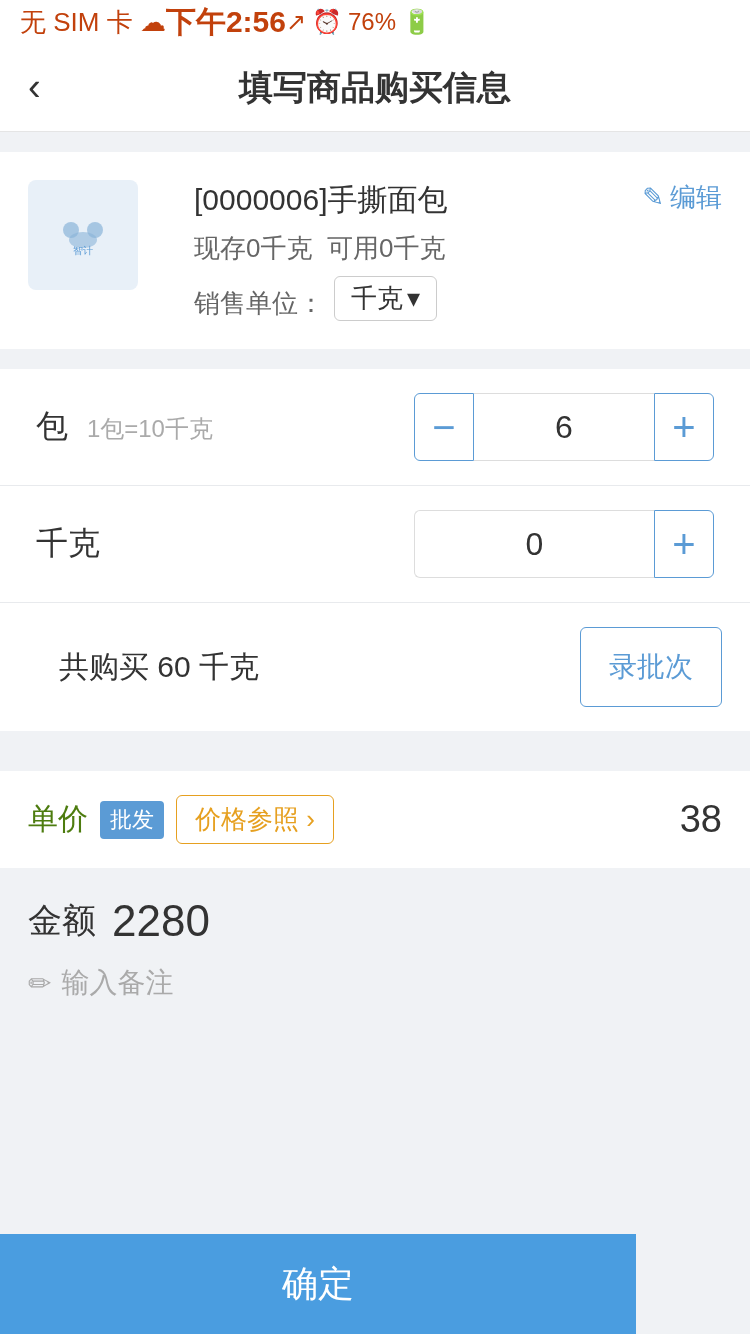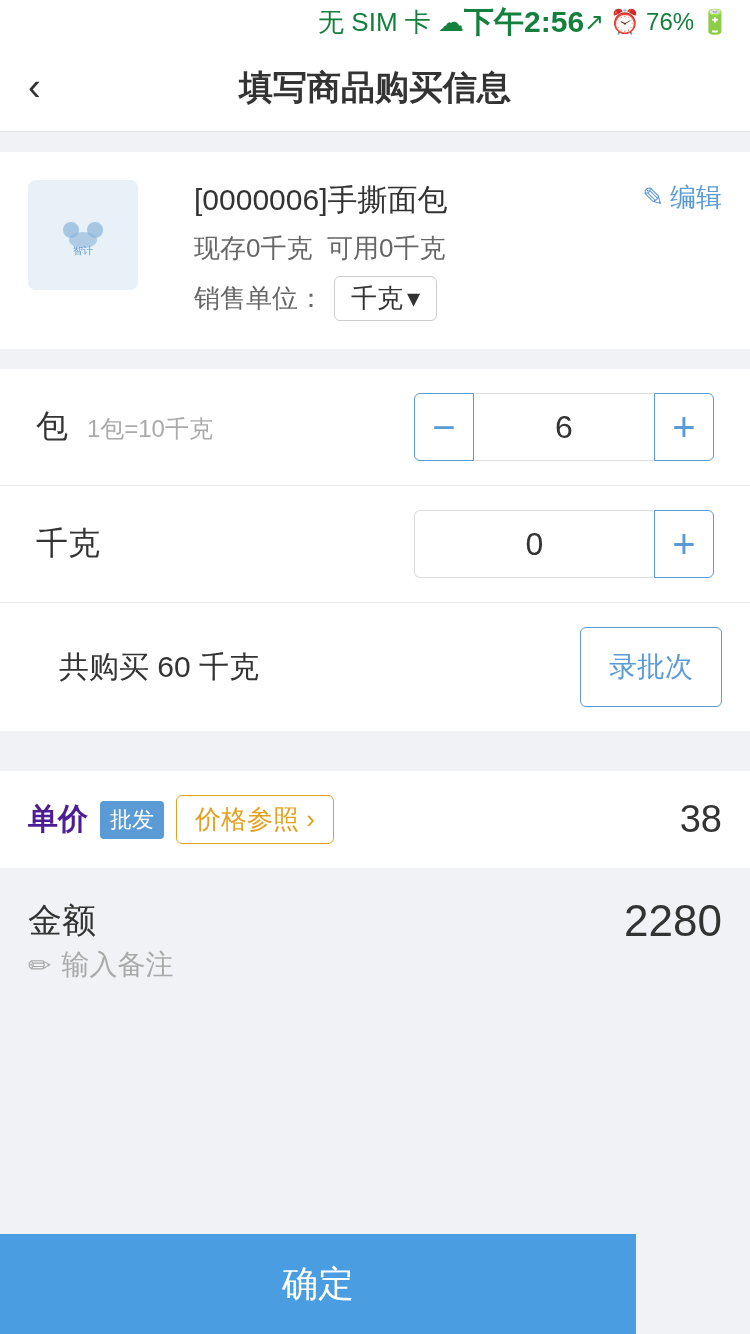--- a/index.html
+++ b/index.html
@@ -13,24 +13,24 @@
       color: #333;
     }
 
     
     .status-bar {
       width: 750px;
       height: 44px;
       background: #fff;
       display: flex;
       align-items: center;
-      justify-content: flex-end;
+      justify-content: flex-start;
       padding: 8px 20px;
       font-size: 26px;
-      color: #15803d;
+      color: #c2410c;
     }
     .status-left { display: flex; align-items: center; gap: 8px; }
     .status-center { font-size: 30px; font-weight: 700; }
     .status-right { display: flex; align-items: center; gap: 6px; font-size: 24px; }
 
     
     .nav-bar {
       width: 750px;
       height: 88px;
       background: #fff;
@@ -84,21 +84,21 @@
       color: #333;
       margin-bottom: 10px;
     }
     .product-stock {
       font-size: 26px;
       color: #666;
       margin-bottom: 10px;
     }
     .product-unit {
       display: flex;
-      align-items: center;
+      align-items: flex-end;
       gap: 10px;
       font-size: 26px;
       color: #666;
     }
     .unit-select {
       border: 1px solid #ccc;
       border-radius: 6px;
       padding: 4px 16px;
       font-size: 26px;
       color: #333;
@@ -225,22 +225,21 @@
       align-items: center;
       justify-content: space-between;
     }
     .price-left {
       display: flex;
       align-items: center;
       gap: 12px;
     }
     .price-label {
       font-size: 30px;
-      color: #4c1d95;
-      font-weight: bold;
+      color: #4d7c0f;
     }
     .tag-pifa {
       background: #5b9bd5;
       color: #fff;
       font-size: 22px;
       padding: 4px 10px;
       border-radius: 4px;
     }
     .price-ref-btn {
       border: 1px solid #e6a020;
@@ -263,21 +262,21 @@
     
     .amount-section {
       background: #f0f2f5;
       padding: 24px 28px 10px 28px;
       margin-top: 4px;
     }
     .amount-row {
       display: flex;
       align-items: center;
       gap: 16px;
-      justify-content: space-between;
+      margin-bottom: 18px;
     }
     .amount-label {
       font-size: 34px;
       color: #333;
     }
     .amount-value {
       font-size: 44px;
       font-weight: 500;
       color: #333;
     }

